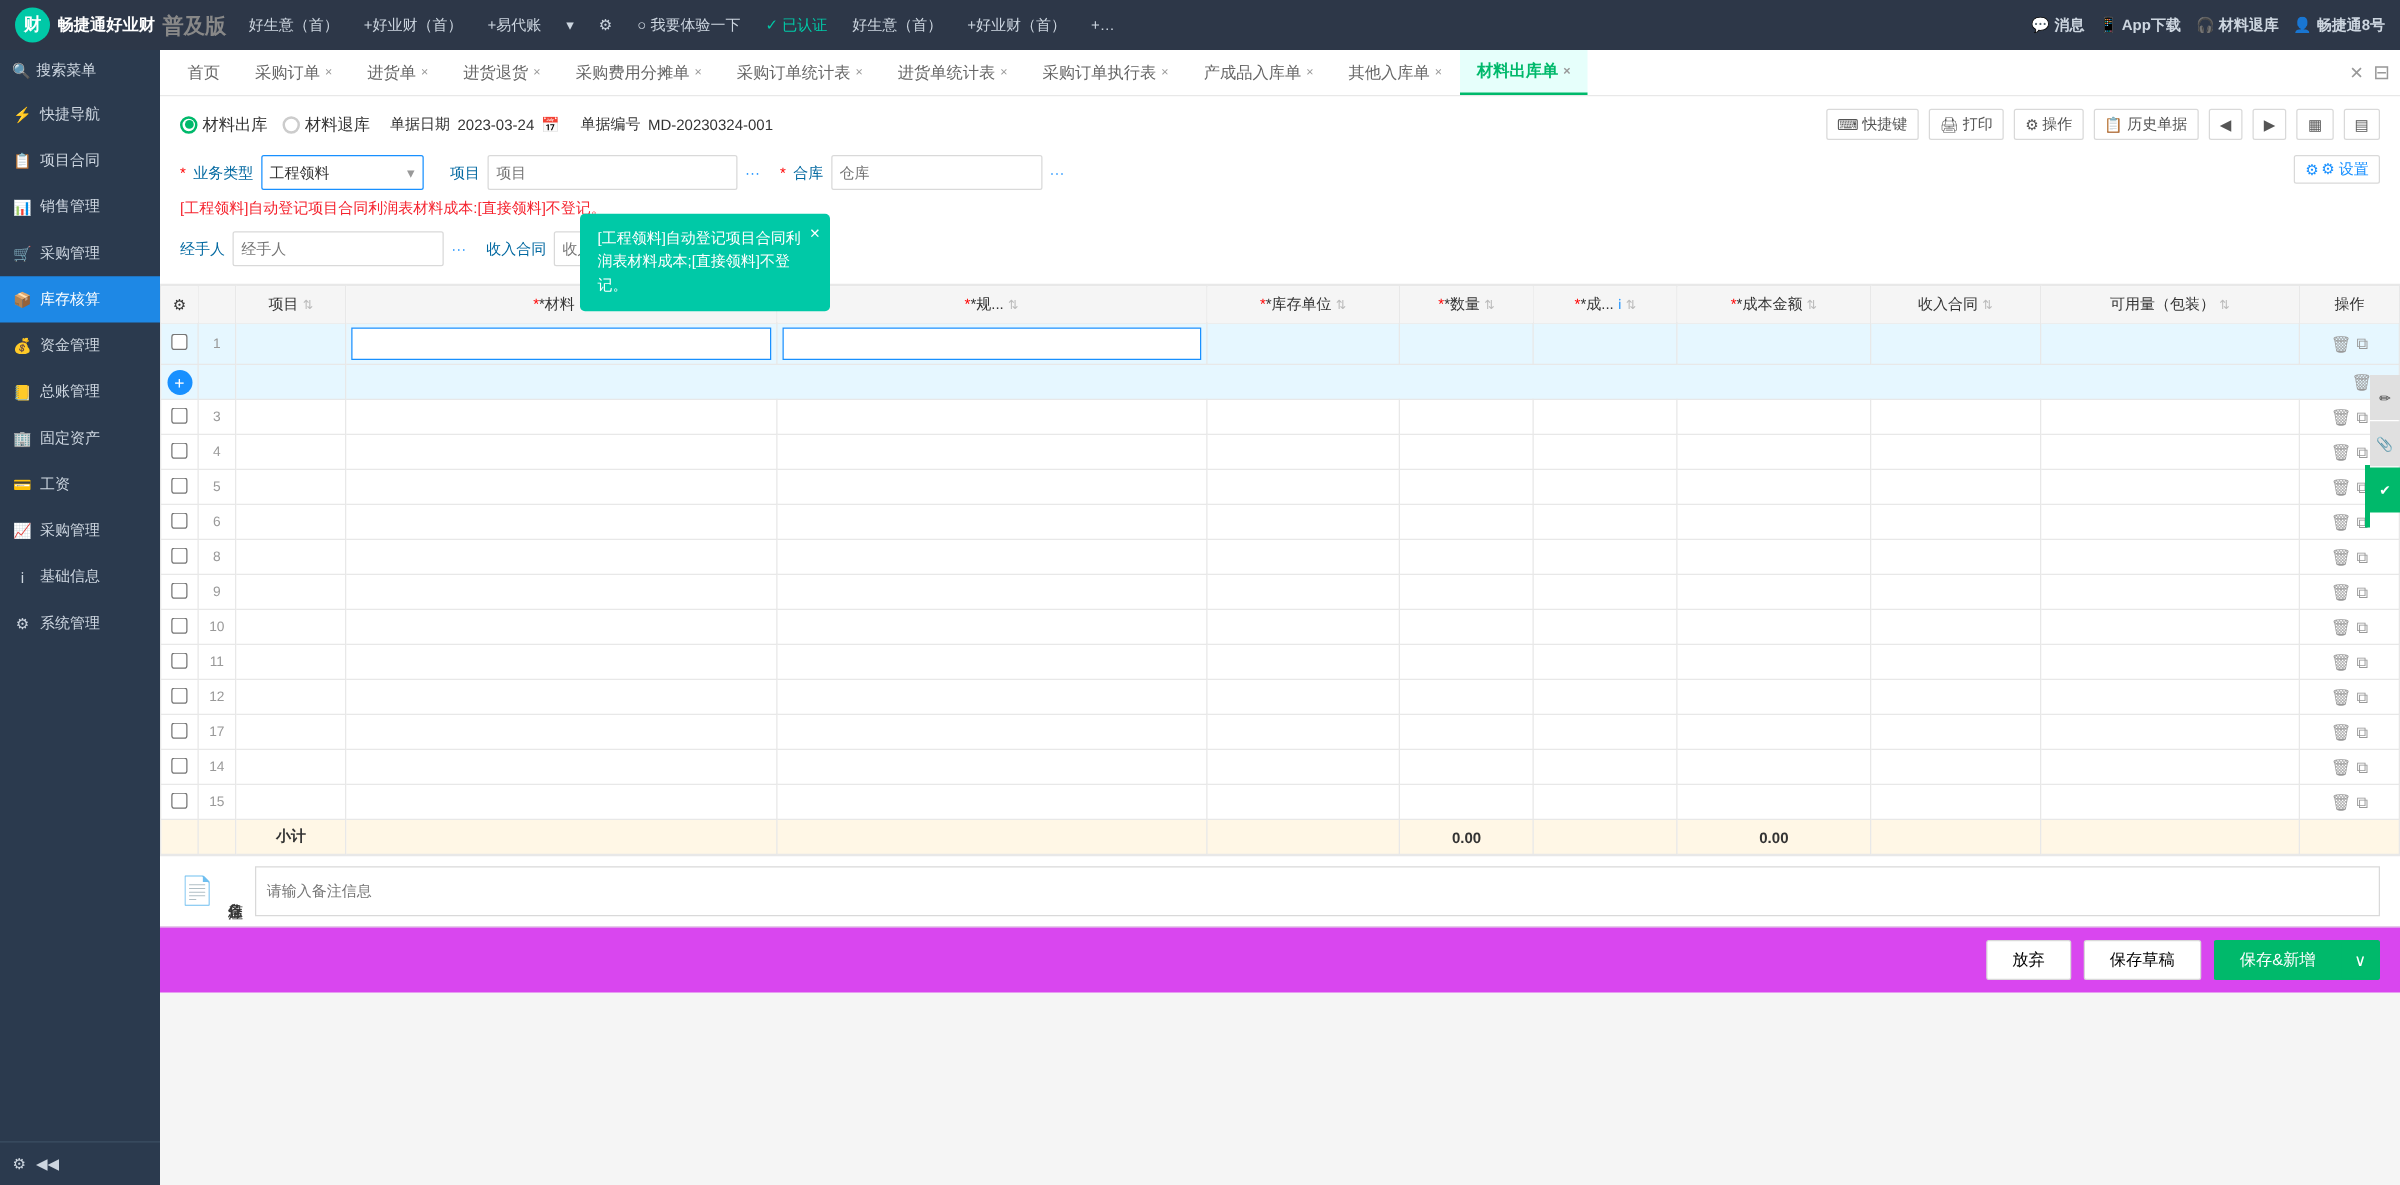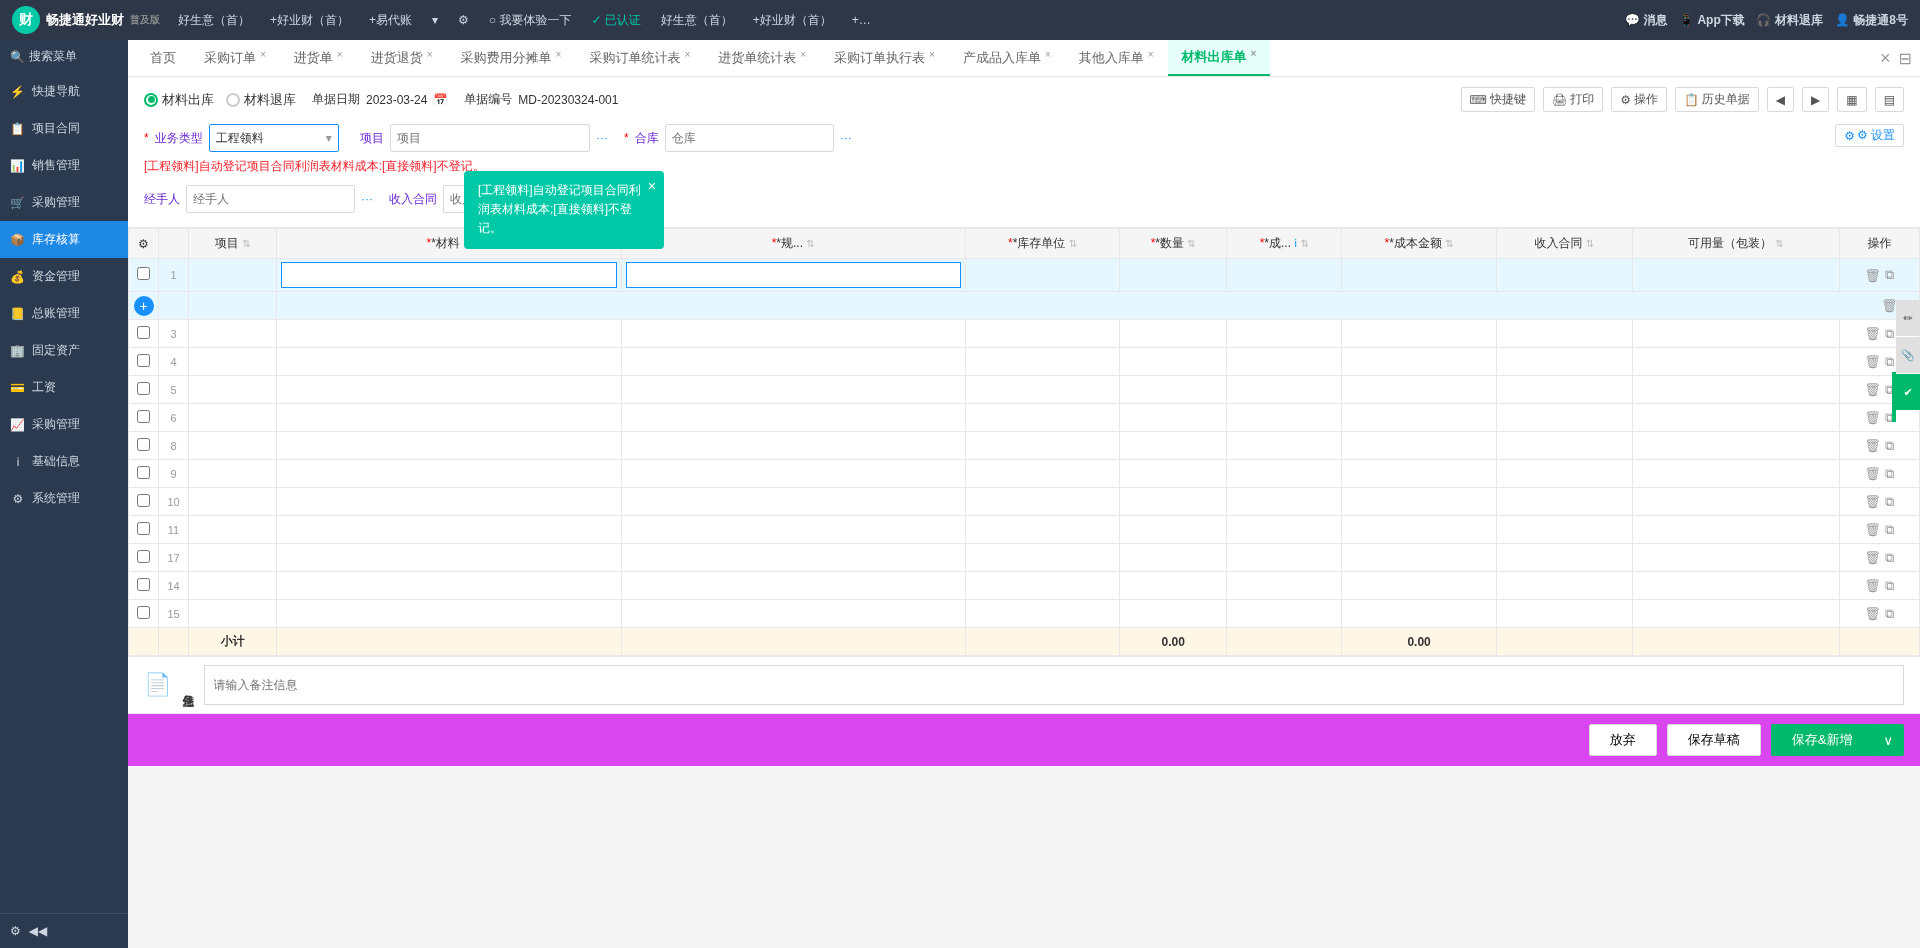--- a/index.html
+++ b/index.html
@@ -12,30 +12,30 @@
     .sidebar { width: 128px; background: #2b3a4e; display: flex; flex-direction: column; flex-shrink: 0; color: #cdd6e0; }
     .content-area { flex: 1; display: flex; flex-direction: column; overflow: hidden; }
 
     
     .top-bar-logo { display: flex; align-items: center; gap: 6px; font-size: 13px; font-weight: bold; color: #fff; }
     .top-bar-logo-icon { width: 28px; height: 28px; background: #00c9a7; border-radius: 50%; display: flex; align-items: center; justify-content: center; font-size: 14px; }
     .top-bar-nav { display: flex; align-items: center; gap: 4px; margin-left: 10px; flex: 1; font-size: 12px; }
     .top-bar-nav-item { padding: 4px 8px; color: #cdd6e0; cursor: pointer; white-space: nowrap; }
     .top-bar-right { display: flex; align-items: center; gap: 12px; font-size: 12px; color: #cdd6e0; font-weight: bold; }
     .top-bar-verified { color: #00c9a7; display: flex; align-items: center; gap: 3px; }
-    .edition-tag { font-size: 10px; color: #888; }
+    .edition-tag { font-size: 17px; color: #888; }
     .sidebar-search { display: flex; align-items: center; gap: 4px; padding: 8px 10px; cursor: pointer; font-size: 12px; color: #cdd6e0; }
     .sidebar-nav-item { display: flex; align-items: center; gap: 6px; padding: 10px 10px; cursor: pointer; font-size: 12px; color: #cdd6e0; }
     .sidebar-nav-item.active { background: #1e88e5; color: #fff; }
     .sidebar-nav-item .icon { width: 16px; height: 16px; display: flex; align-items: center; justify-content: center; }
     .sidebar-bottom { margin-top: auto; display: flex; align-items: center; gap: 8px; padding: 10px; border-top: 1px solid #3d4f63; }
 
     
     .main-tabs { background: #fff; border-bottom: 1px solid #e8e8e8; display: flex; align-items: center; padding: 0 8px; overflow-x: auto; flex-shrink: 0; }
-    .main-tab { padding: 8px 14px; font-size: 13px; cursor: pointer; color: #666; white-space: nowrap; display: flex; align-items: flex-start; gap: 4px; }
+    .main-tab { padding: 8px 14px; font-size: 13px; cursor: pointer; color: #666; white-space: nowrap; display: flex; align-items: center; gap: 4px; }
     .main-tab.active { color: #00b96b; border-bottom: 2px solid #00b96b; font-weight: bold; }
     .main-tab .close-x { font-size: 10px; color: #999; }
 
     
     .page-content { flex: 1; overflow-y: auto; padding: 0; background: #f5f5f5; }
 
     
     .form-section { background: #fff; padding: 10px 16px; border-bottom: 1px solid #e8e8e8; }
     .form-header { display: flex; align-items: center; gap: 16px; margin-bottom: 8px; }
     .radio-group { display: flex; gap: 12px; }
@@ -43,21 +43,21 @@
     .radio-circle { width: 14px; height: 14px; border-radius: 50%; border: 2px solid #ccc; display: flex; align-items: center; justify-content: center; }
     .radio-circle.checked { border-color: #00b96b; }
     .radio-circle.checked::after { content: ''; width: 7px; height: 7px; border-radius: 50%; background: #00b96b; }
     .form-date { display: flex; align-items: center; gap: 6px; font-size: 12px; color: #333; }
     .form-number { display: flex; align-items: center; gap: 6px; font-size: 12px; color: #333; }
     .form-actions-top { margin-left: auto; display: flex; gap: 8px; }
     .form-action-btn { padding: 3px 8px; font-size: 12px; border: 1px solid #d9d9d9; background: #fff; cursor: pointer; border-radius: 2px; color: #555; display: flex; align-items: center; gap: 3px; }
 
     .form-row { display: flex; align-items: flex-start; gap: 16px; padding: 4px 0; }
     .form-field { display: flex; align-items: center; gap: 6px; min-width: 200px; }
-    .form-label { font-size: 12px; color: #6d28d9; white-space: nowrap; }
+    .form-label { font-size: 12px; color: #0369a1; white-space: nowrap; }
     .required-star { color: red; }
     .form-input { height: 28px; border: 1px solid #d9d9d9; padding: 0 6px; font-size: 12px; outline: none; border-radius: 2px; min-width: 120px; }
     .form-select { height: 28px; border: 1px solid #1890ff; padding: 0 6px; font-size: 12px; outline: none; border-radius: 2px; min-width: 120px; background: #fff; display: flex; align-items: center; justify-content: space-between; cursor: pointer; }
     .form-select-arrow { color: #999; }
 
     
     .warning-msg { color: #f5222d; font-size: 12px; padding: 2px 0; }
     
     
     .tooltip-popup { background: #00c9a7; color: #fff; padding: 10px 14px; border-radius: 4px; font-size: 12px; line-height: 1.6; max-width: 200px; position: relative; }
@@ -528,20 +528,39 @@
                     <td></td>
                     <td>
                       <div class="action-cell">
                         <span class="action-icon">🗑</span>
                         <span class="action-icon">⧉</span>
                       </div>
                     </td>
                   </tr>
                 <tr>
                     <td><input type="checkbox" style=""></td>
+                    <td class="row-num">12</td>
+                    <td></td>
+                    <td></td>
+                    <td></td>
+                    <td></td>
+                    <td></td>
+                    <td></td>
+                    <td></td>
+                    <td></td>
+                    <td></td>
+                    <td>
+                      <div class="action-cell">
+                        <span class="action-icon">🗑</span>
+                        <span class="action-icon">⧉</span>
+                      </div>
+                    </td>
+                  </tr>
+                <tr>
+                    <td><input type="checkbox" style=""></td>
                     <td class="row-num">17</td>
                     <td></td>
                     <td></td>
                     <td></td>
                     <td></td>
                     <td></td>
                     <td></td>
                     <td></td>
                     <td></td>
                     <td></td>

